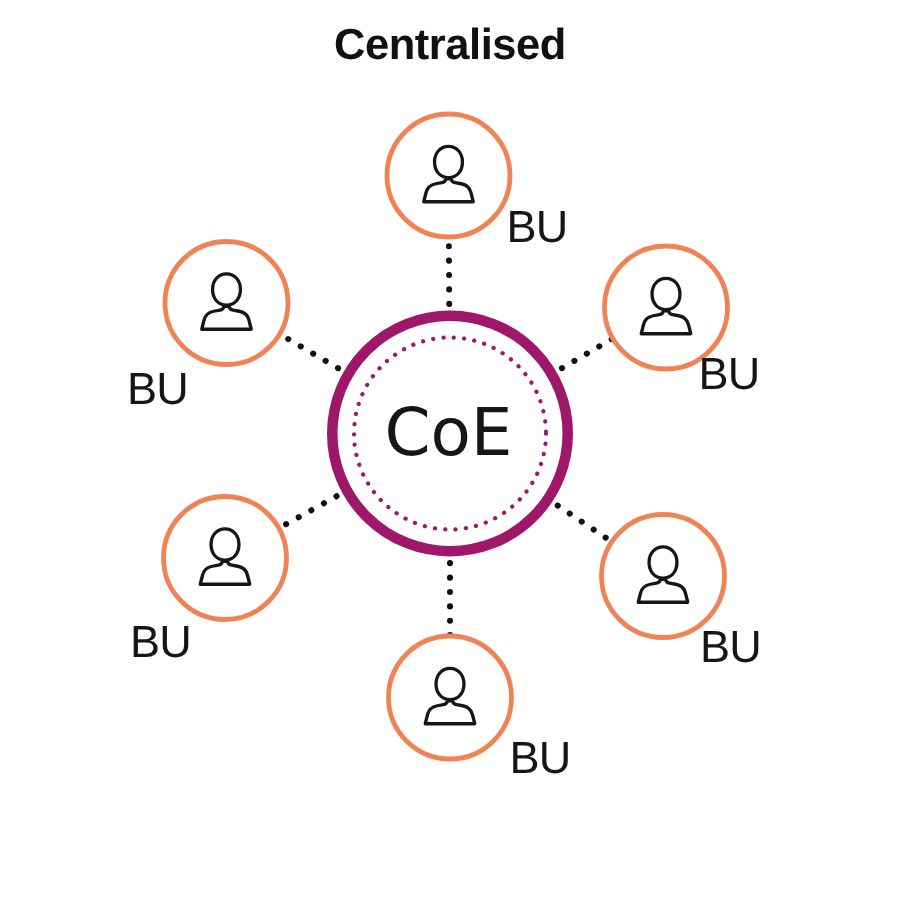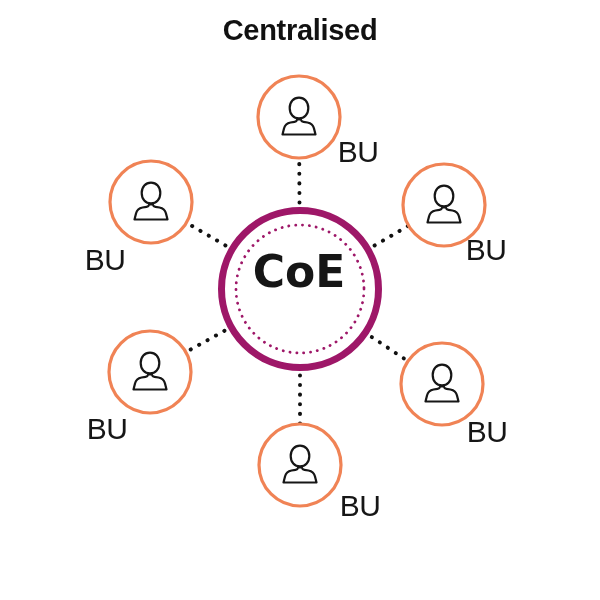--- a/index.html
+++ b/index.html
@@ -58,24 +58,24 @@
   }
   .person-body, .person-head {
     fill: #ffffff;
     stroke: var(--label-text, #161616);
     stroke-width: 2.2;
     stroke-linejoin: round;
   }
   .coe-label {
     position: absolute;
     left: 299px;
-    top: 271px;
+    top: 289px;
     transform: translate(-50%, -50%);
     font-family: "DejaVu Sans", sans-serif;
-    font-weight: bold;
+    font-weight: normal;
     font-size: 44px;
     color: var(--label-text, #161616);
     white-space: nowrap;
     text-align: right;
   }
   .bu-label {
     position: absolute;
     transform: translate(-50%, -50%);
     font-family: "Liberation Sans", sans-serif;
     font-weight: normal;

